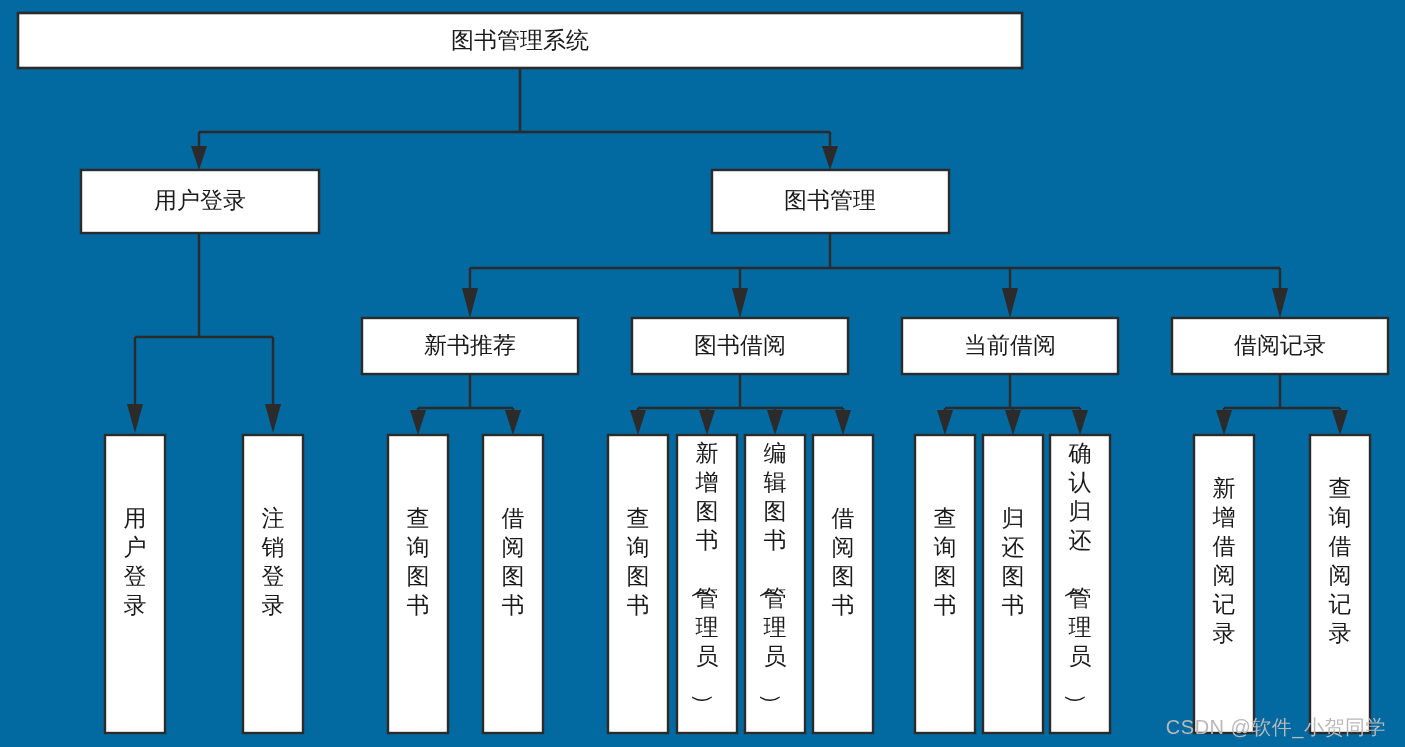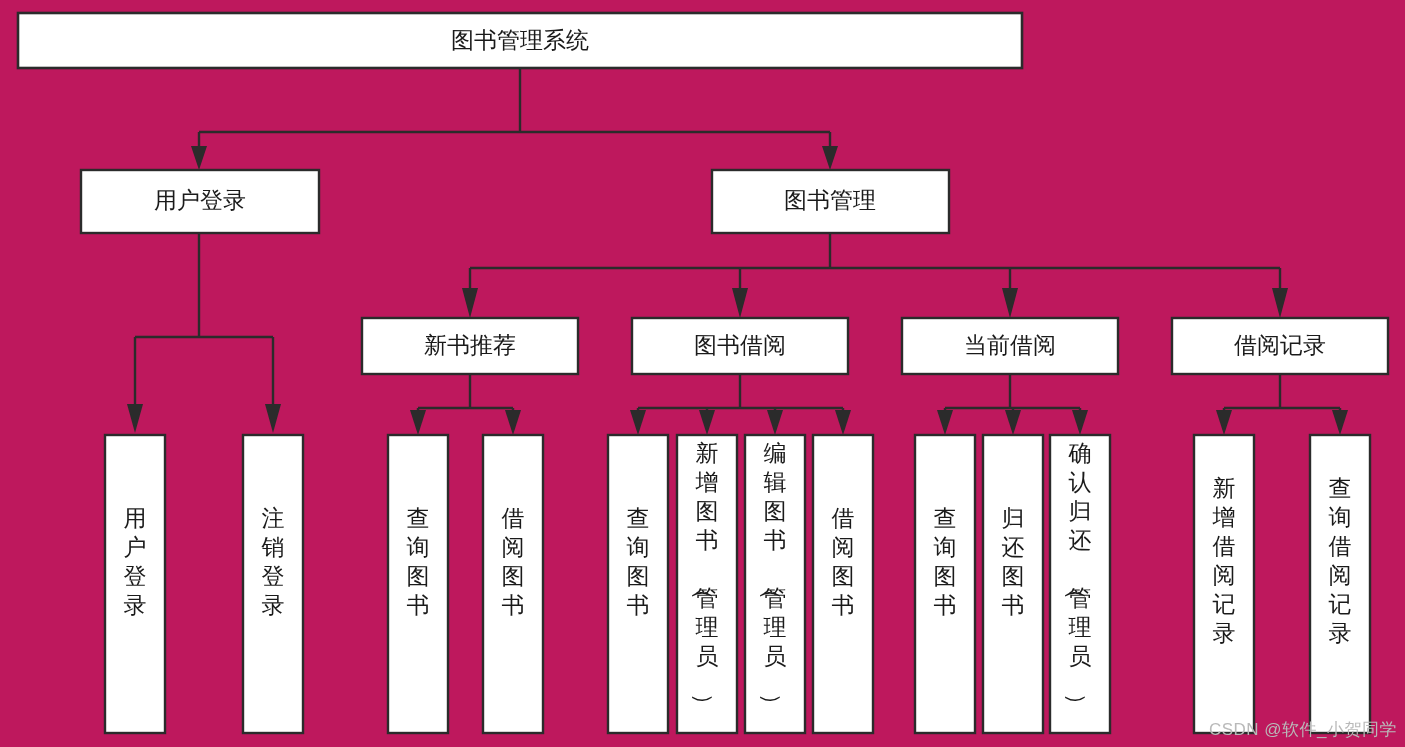--- a/index.html
+++ b/index.html
@@ -8,21 +8,21 @@
     padding: 0;
     background: #ffffff;
   }
   body {
     font-family: "Liberation Sans", "DejaVu Sans", sans-serif;
   }
   #diagram-root {
     position: relative;
     width: 1405px;
     height: 747px;
-    background: #be185d;
+    background: #0369a1;
     overflow: hidden;
   }
   svg.diagram-canvas {
     position: absolute;
     top: 0;
     left: 0;
     width: 1405px;
     height: 747px;
     display: block;
   }
@@ -52,24 +52,24 @@
   .node-label.horizontal {
     font-size: 23px;
     text-anchor: middle;
   }
   .node-label.vertical {
     font-size: 23px;
     text-anchor: middle;
   }
   .watermark-text {
     position: absolute;
-    right: 8px;
+    right: 19px;
     bottom: 6px;
     font-family: "Liberation Sans", "DejaVu Sans", sans-serif;
-    font-size: 17px;
+    font-size: 20px;
     color: #b9b9b9;
     letter-spacing: 0.5px;
     white-space: nowrap;
     pointer-events: none;
     user-select: none;
   }
 </style>
 </head>
 <body>
 

